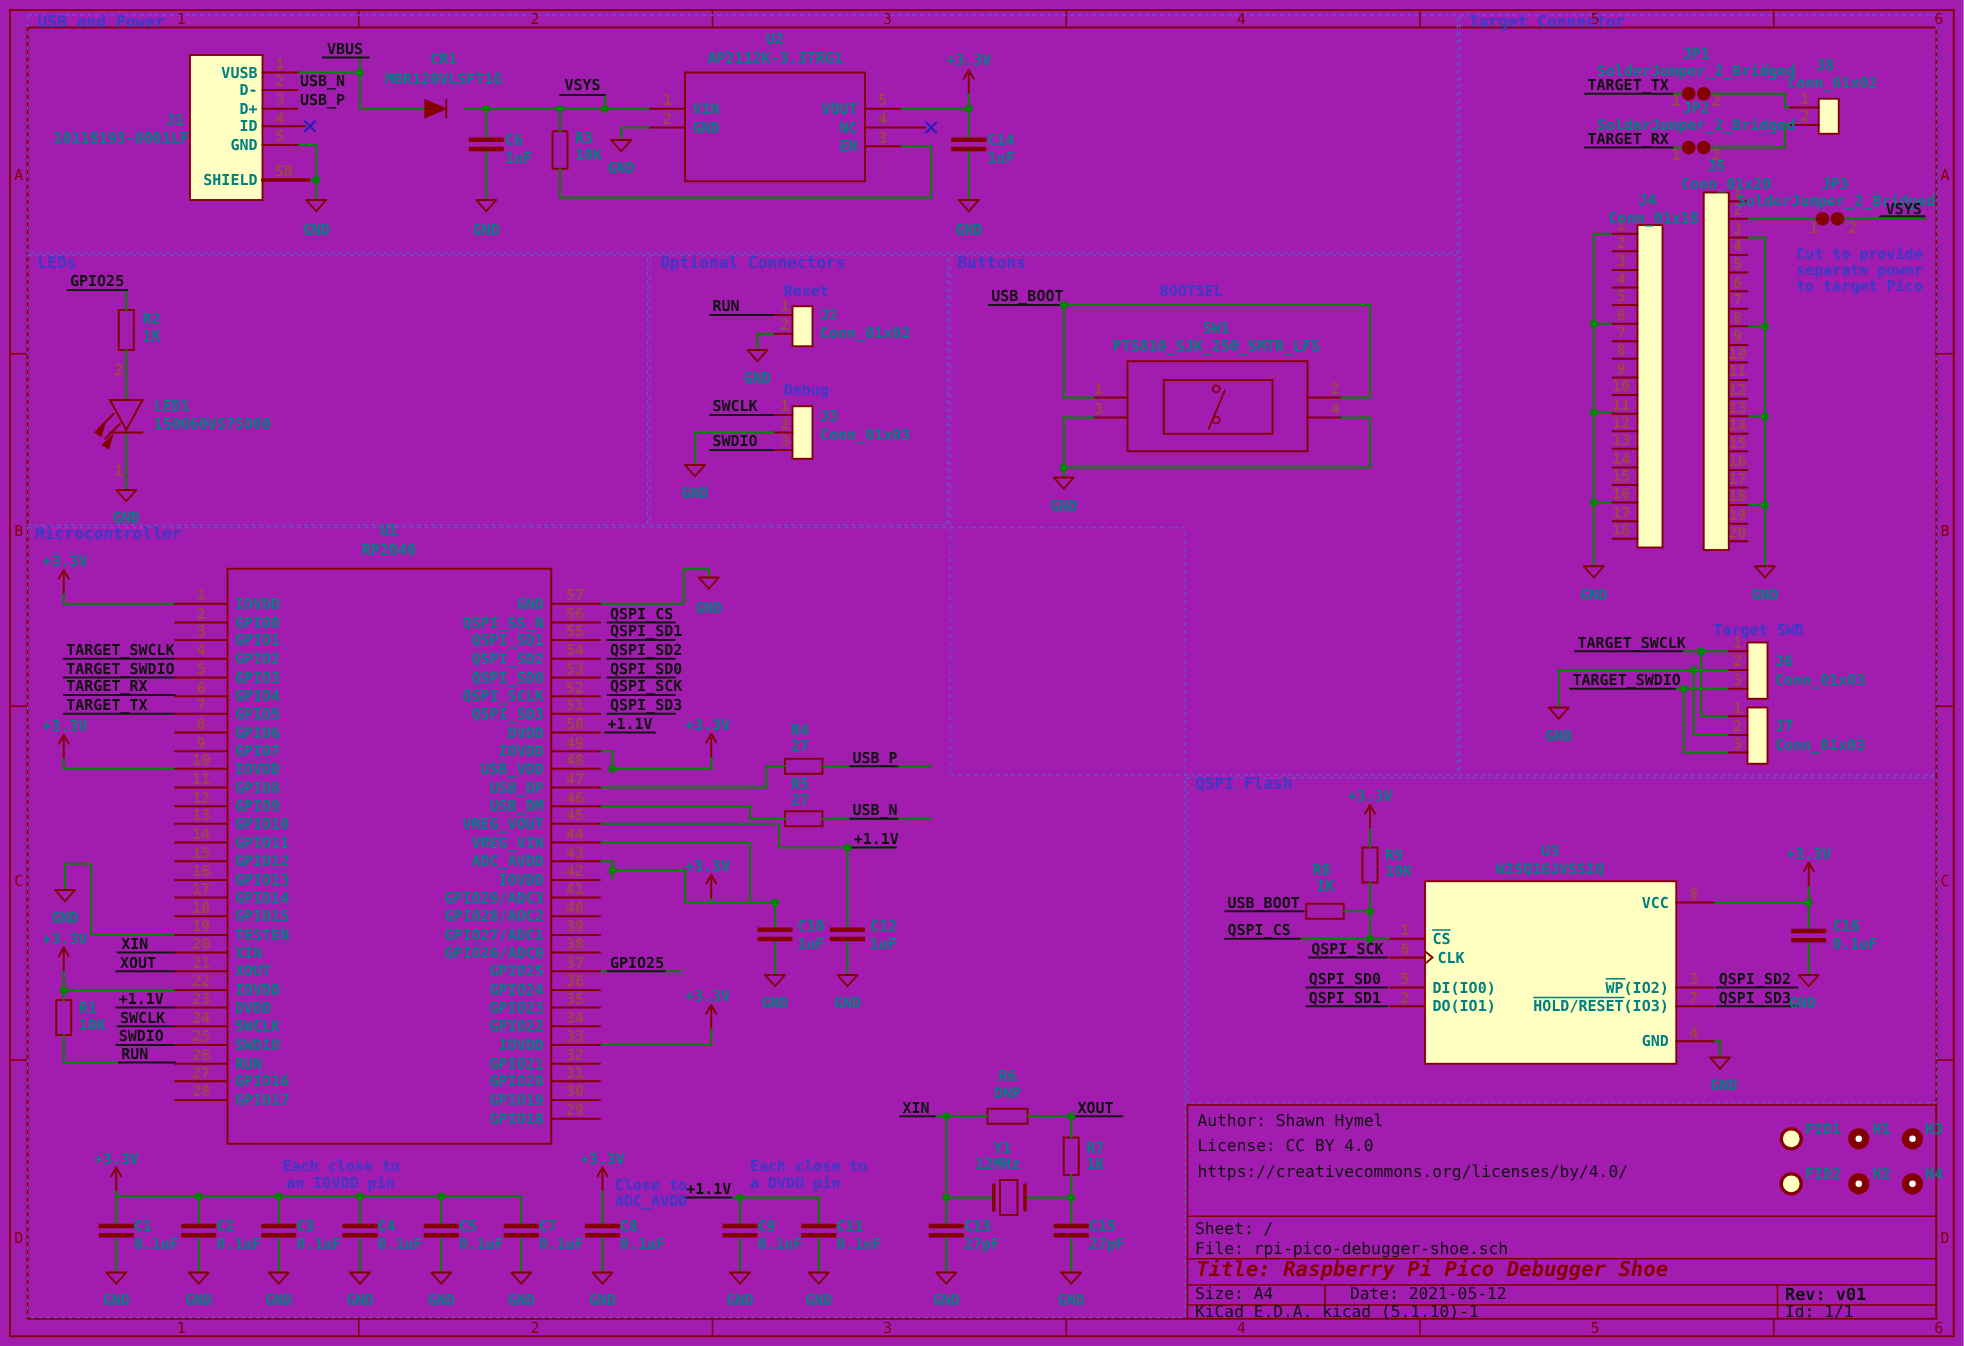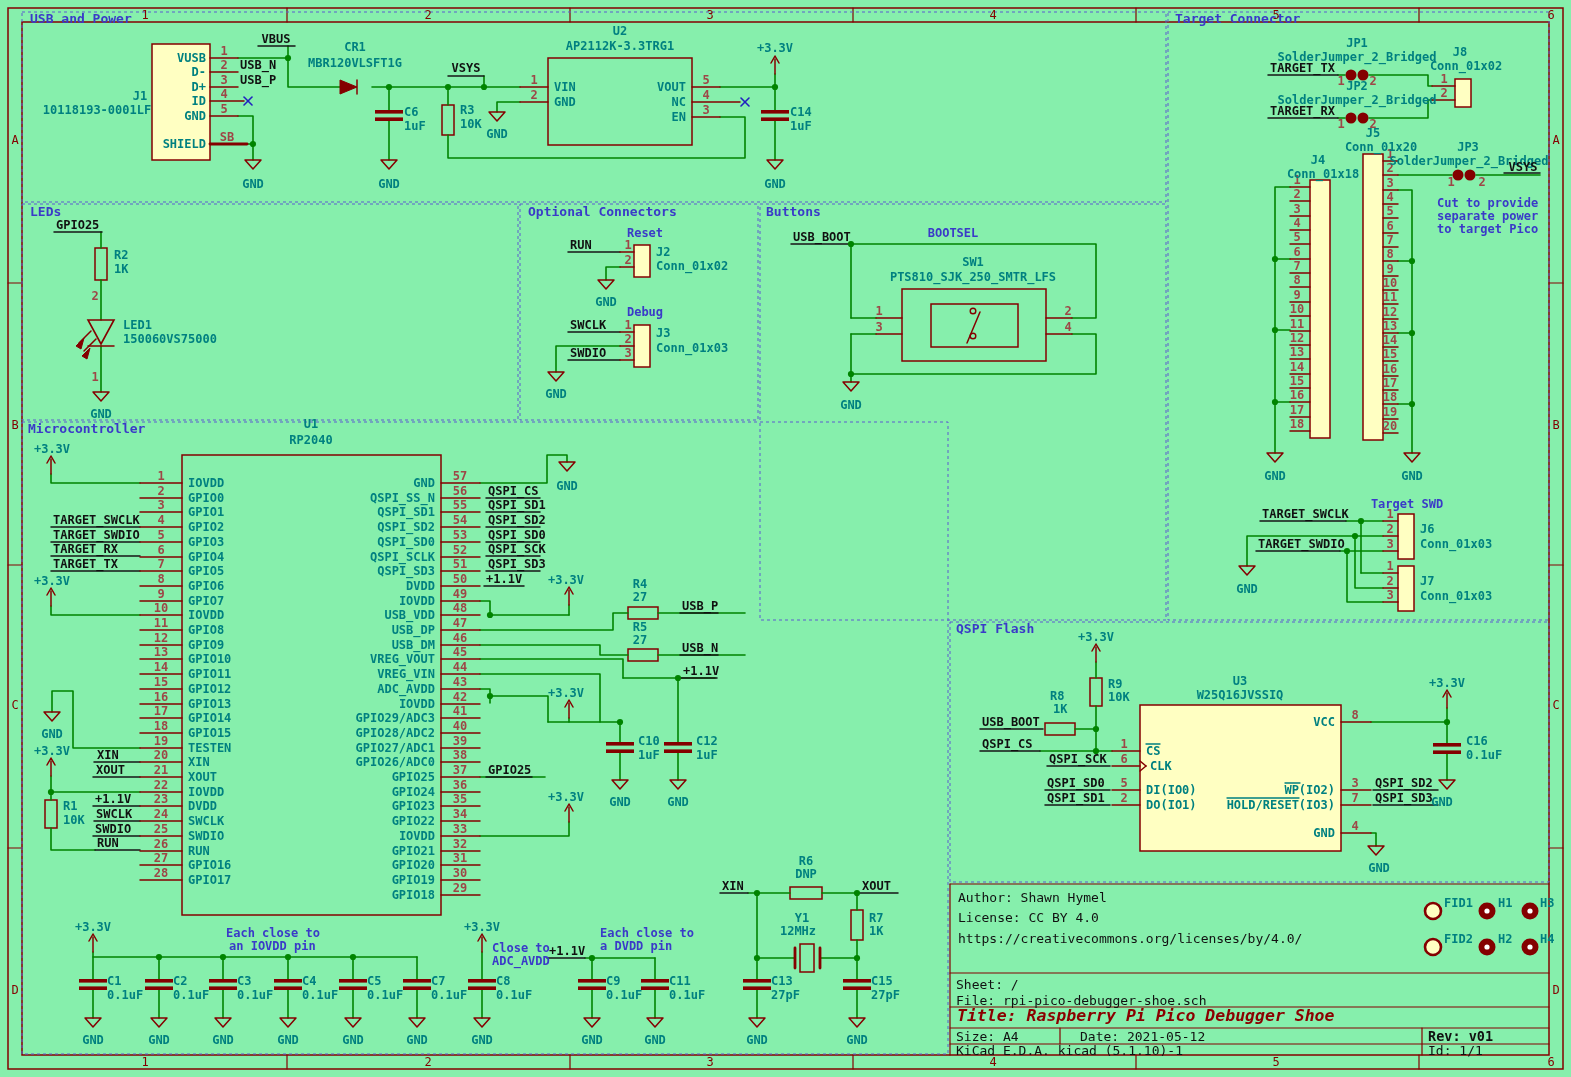--- a/index.html
+++ b/index.html
@@ -1,16 +1,16 @@
 <!DOCTYPE html>
 <html><head>
 <meta charset="utf-8">
 <style>
   html,body{margin:0;padding:0;background:#e8e8e8;}
-  #stage{position:relative;width:1571px;height:1077px;background:#86efac;overflow:hidden;
+  #stage{position:relative;width:1571px;height:1077px;background:#a21caf;overflow:hidden;
          font-family:"DejaVu Sans Mono", monospace;}
   svg{position:absolute;left:0;top:0;}
 </style>
 </head>
 <body>
 
 <div id="stage">
   <svg id="sch" width="1571" height="1077" viewBox="0 0 1571 1077">
       <rect x="8" y="8" width="1555" height="1061" fill="none" stroke="#840000" stroke-width="1.5"></rect>
       <rect x="22" y="22" width="1527" height="1033" fill="none" stroke="#840000" stroke-width="1.5"></rect>

